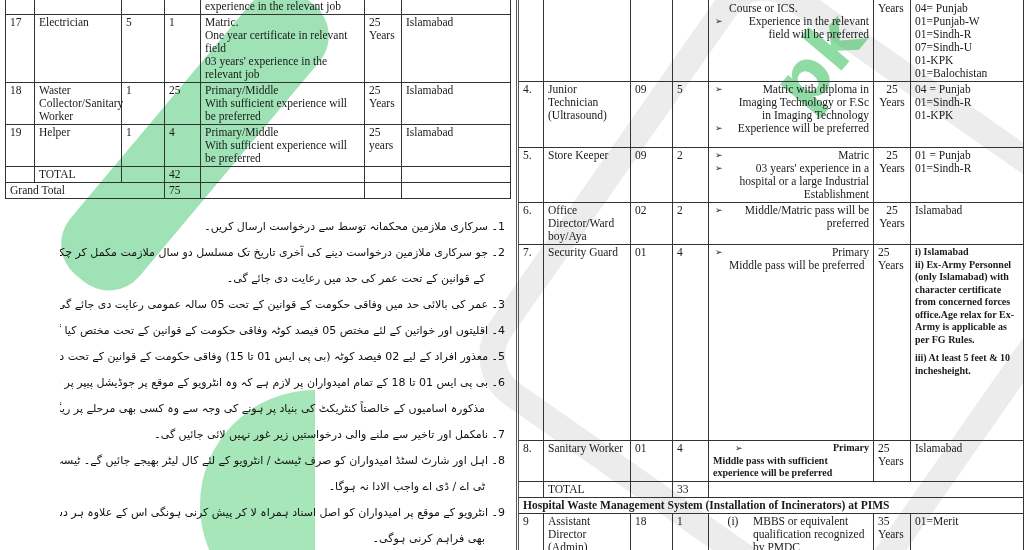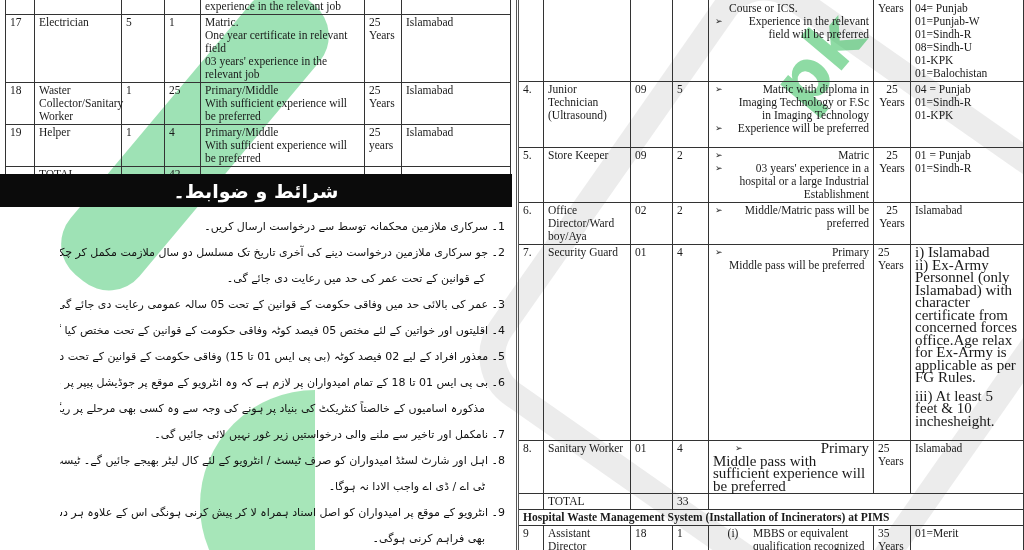--- a/index.html
+++ b/index.html
@@ -42,21 +42,21 @@
   .rtable col.c4 { width:36px; }
   .rtable col.c5 { width:165px; }
   .rtable col.c6 { width:37px; }
   .rtable col.c7 { width:113px; }
   .bul { position:relative; padding-left:16px;text-align:right; }
   .bul::before { content:"\27A2"; position:absolute; left:2px; top:0; font-size:9px; font-family:"DejaVu Sans", sans-serif; }
   .center { text-align:center; }
   .section-head { font-weight:bold; font-size:11.5px; }
   .roman { display:flex; }
   .roman .num { width:40px; text-align:center; flex:none; }
-  .small { font-size:15px; line-height:12.5px; }
+  .small { font-size:10px; line-height:12.5px;font-weight:bold; }
 
   
   .wm { position:absolute; pointer-events:none; }
   .wm-stroke { left:150px; top:-40px; width:90px; height:360px; background:rgba(40,190,90,0.45);
     transform:rotate(40deg); border-radius:40px; }
   .wm-circle { left:200px; top:390px; width:230px; height:230px; border-radius:50%;
     background:rgba(60,200,100,0.45); clip-path: inset(0 50% 0 0); }
   .wm-grey { left:560px; top:40px; width:420px; height:460px; border:26px solid rgba(150,150,150,0.18);
     border-radius:60px; transform:rotate(35deg); }
   .wm-text { left:770px; top:20px; font-family:"DejaVu Sans", sans-serif; font-weight:bold; font-size:70px;
@@ -142,21 +142,20 @@
       <tr style="height:13px">
         <td colspan="3">Grand Total</td>
         <td>75</td>
         <td></td>
             <td></td>
             <td></td>
       </tr>
     </tbody>
       </table>
 
-    <div class="banner">شرائط و ضوابط۔</div>
 
     <div class="urdu">
       <div class="item">1۔ سرکاری ملازمین محکمانہ توسط سے درخواست ارسال کریں۔</div>
       <div class="item">2۔ جو سرکاری ملازمین درخواست دینے کی آخری تاریخ تک مسلسل دو سال ملازمت مکمل کر چکے ہوں انہیں وفاقی حکومت</div>
       <div class="item cont">کے قوانین کے تحت عمر کی حد میں رعایت دی جائے گی۔</div>
       <div class="item">3۔ عمر کی بالائی حد میں وفاقی حکومت کے قوانین کے تحت 05 سالہ عمومی رعایت دی جائے گی۔</div>
       <div class="item">4۔ اقلیتوں اور خواتین کے لئے مختص 05 فیصد کوٹہ وفاقی حکومت کے قوانین کے تحت مختص کیا گیا ہے۔</div>
       <div class="item">5۔ معذور افراد کے لیے 02 فیصد کوٹہ (بی پی ایس 01 تا 15) وفاقی حکومت کے قوانین کے تحت دیا جائے گا۔</div>
       <div class="item">6۔ بی پی ایس 01 تا 18 کے تمام امیدواران پر لازم ہے کہ وہ انٹرویو کے موقع پر جوڈیشل پیپر پر بیان حلفی جمع کروائیں کہ</div>
       <div class="item cont">مذکورہ اسامیوں کے خالصتاً کنٹریکٹ کی بنیاد پر ہونے کی وجہ سے وہ کسی بھی مرحلے پر ریگولرائزیشن کا مطالبہ نہیں کریں گے۔</div>
@@ -193,21 +192,21 @@
         </td>
         <td>
               <div style="height:12px"></div>
               <div>Years</div>
             </td>
         <td>
           <div style="height:12px"></div>
           <div>04= Punjab</div>
           <div>01=Punjab-W</div>
           <div>01=Sindh-R</div>
-          <div>08=Sindh-U</div>
+          <div>07=Sindh-U</div>
           <div>01-KPK</div>
           <div>01=Balochistan</div>
         </td>
       </tr>
 
       <tr style="height:66px">
         <td>4.</td>
         <td>Junior Technician (Ultrasound)</td>
         <td>09</td>
         <td>5</td>

